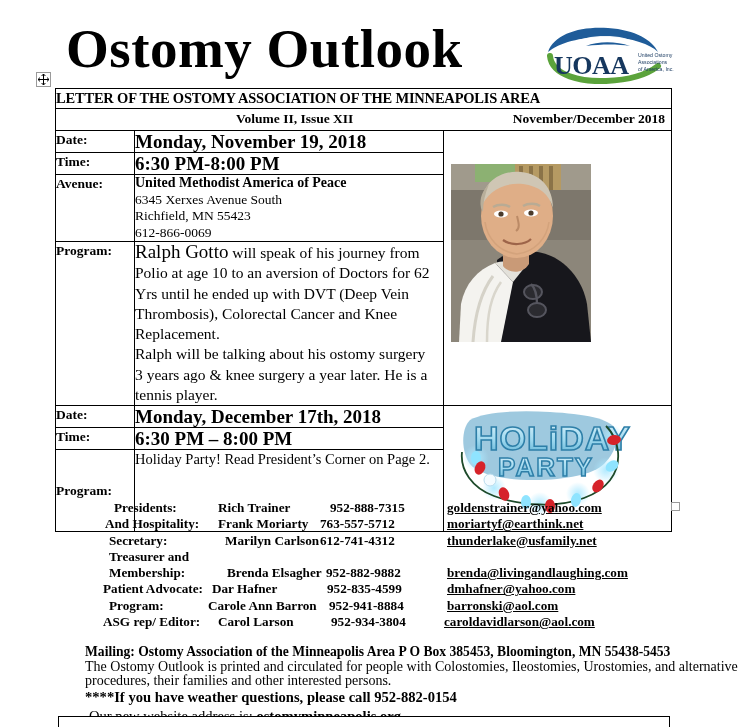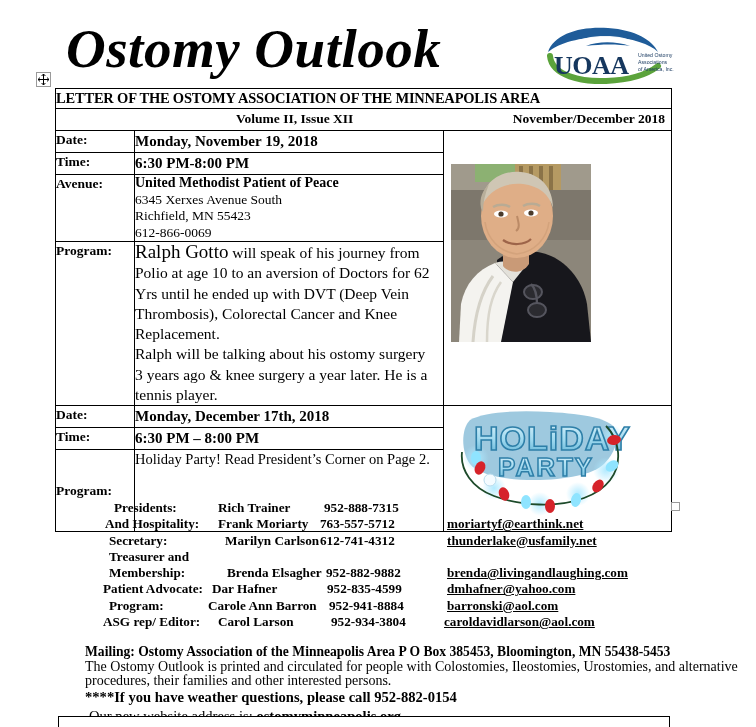--- a/index.html
+++ b/index.html
@@ -19,21 +19,20 @@
   
   .masthead {
     position: absolute;
     left: 0; top: 0;
     width: 756px; height: 88px;
   }
   .masthead-title {
     position: absolute;
     left: 66px; top: 18px;
     font-family: "Liberation Serif", "DejaVu Serif", serif;
-    font-style: italic;
     font-weight: bold;
     font-size: 55px;
     line-height: 62px;
     letter-spacing: 0.5px;
     white-space: nowrap;
   }
 
   
   .uoaa-logo {
     position: absolute;
@@ -108,21 +107,21 @@
     font-size: 13.5px;
     line-height: 18px;
     padding: 2px 4px 2px 7px;
     white-space: nowrap;
     margin-left: 34px;
   }
   .label-cell.mid { vertical-align: middle; }
 
   .val-big {
     font-weight: bold;
-    font-size: 15px;
+    font-size: 19px;
     line-height: 21px;
     padding: 1px 5px 1px 7px;
     white-space: nowrap;
   }
   .val-place {
     font-size: 13.5px;
     line-height: 16.5px;
     padding: 2px 5px 3px 7px;
   }
   .val-place .b { font-weight: bold; font-size: 14px; }
@@ -336,21 +335,21 @@
     </tr>
 
     <tr>
       <td class="label-cell">Time:</td>
       <td class="val-big">6:30 PM-8:00 PM</td>
     </tr>
 
     <tr>
       <td class="label-cell">Avenue:</td>
       <td class="val-place">
-        <div class="b">United Methodist Patient of Peace</div>
+        <div class="b">United Methodist America of Peace</div>
         <div>6345 Xerxes Avenue South</div>
         <div>Richfield, MN 55423</div>
         <div>612-866-0069</div>
       </td>
     </tr>
 
     <tr>
       <td class="label-cell">Program:</td>
       <td class="val-program">
         <div><span class="name">Ralph Gotto</span><span> will speak of his journey from</span></div>
@@ -426,21 +425,22 @@
     </tr>
   </tbody>
 </table>
 
 <div class="table-resize-handle"></div>
 
 <div class="contacts">
   <div class="contact-row">
     <span class="c-role" style="left:59px">Presidents:</span>
     <span class="c-name" style="left:163px">Rich Trainer</span>
-    <span class="c-phone" style="left:269px">952-888-7315</span>
+    <span class="c-phone" style="left:275px">952-888-7315</span>
+    <span class="c-email" style="left:392px">goldenstrainer@yahoo.com</span>
   </div>
   <div class="contact-row">
     <span class="c-role" style="left:50px">And Hospitality:</span>
     <span class="c-name" style="left:163px">Frank Moriarty</span>
     <span class="c-phone" style="left:265px">763-557-5712</span>
     <span class="c-email" style="left:392px">moriartyf@earthink.net</span>
   </div>
   <div class="contact-row">
     <span class="c-role" style="left:54px">Secretary:</span>
     <span class="c-name" style="left:170px">Marilyn Carlson</span>

